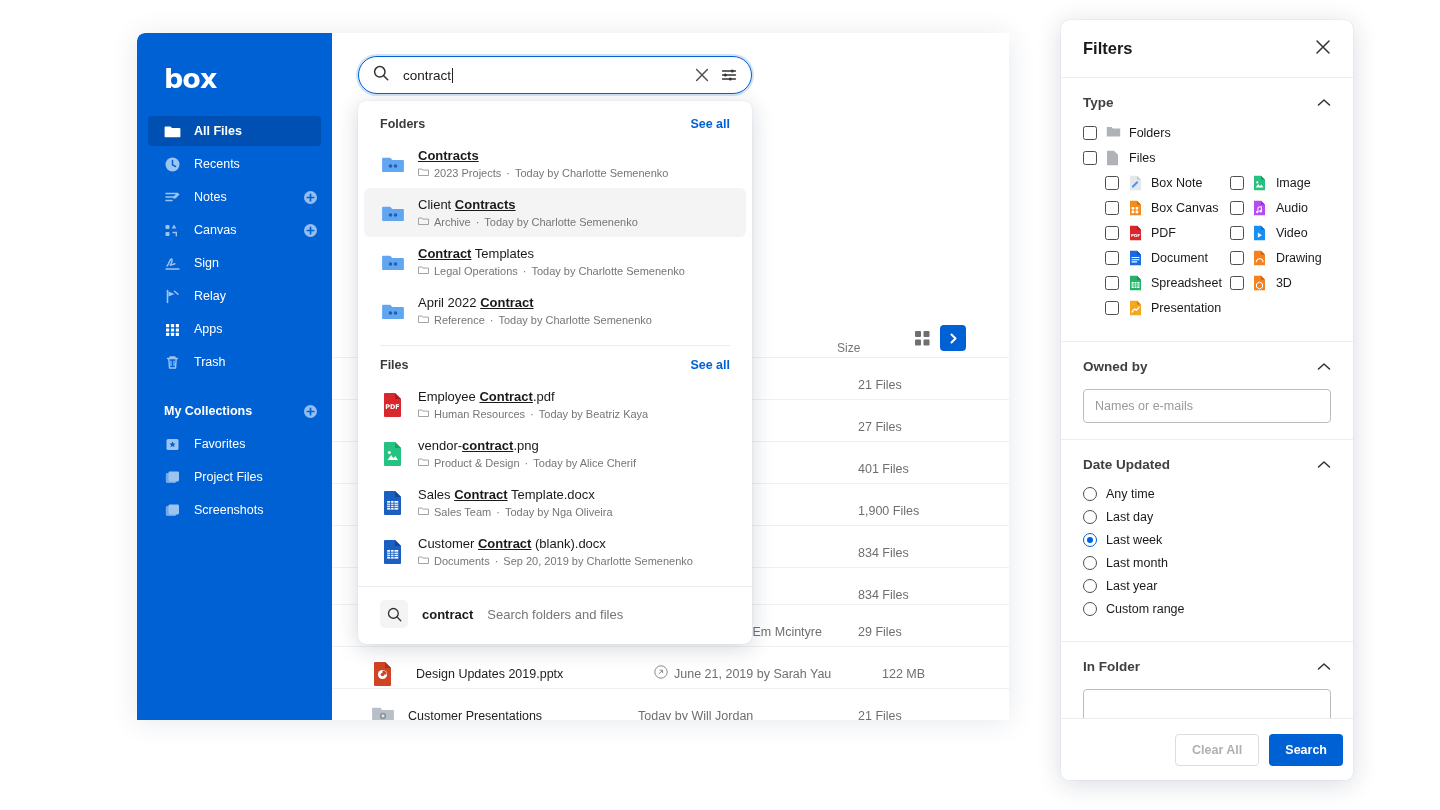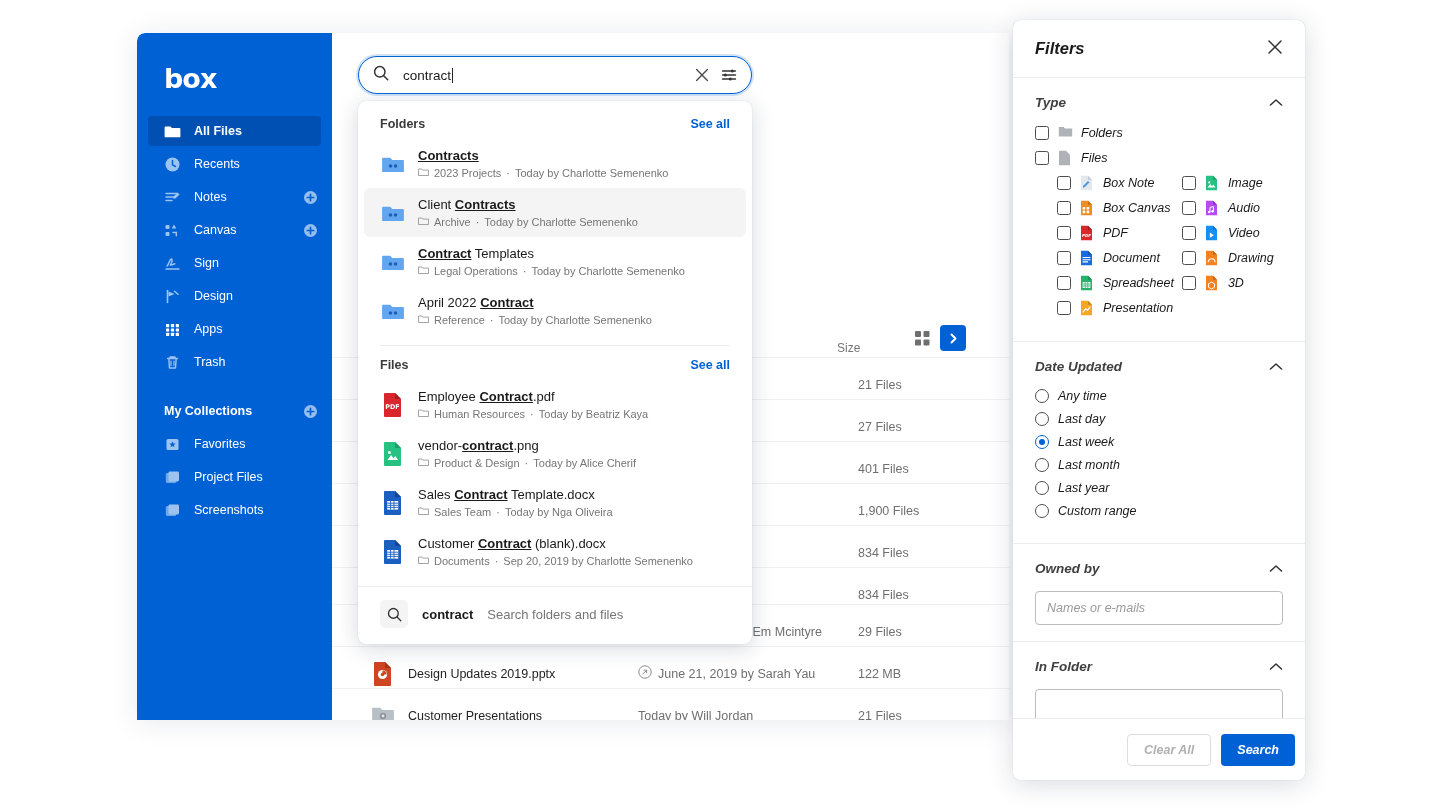--- a/index.html
+++ b/index.html
@@ -150,25 +150,25 @@
   }
   .dd-foot-ico {
     width:28px; height:28px; border-radius:5px; background:#F4F4F4;
     display:flex; align-items:center; justify-content:center; flex:0 0 28px;
   }
   .dd-foot-q { font-size:13px; font-weight:700; color:#1a1a1a; }
   .dd-foot-t { font-size:13px; color:#767676; }
 
   
   .filters {
-    position:absolute; left: 1013px; top: 20px;
+    position:absolute; left: 1061px; top: 20px;
     width: 292px; height: 760px;
     background:#fff; border-radius: 8px;
     box-shadow: 0 4px 26px rgba(10,31,68,.16), 0 0 1px rgba(10,31,68,.25);
-    overflow:hidden; z-index: 60; font-style: italic;
+    overflow:hidden; z-index: 60;
   }
   .f-head {
     height: 58px; display:flex; align-items:center; justify-content:space-between;
     padding: 0 22px; border-bottom:1px solid #EDEDED;
   }
   .f-title { font-size: 16.5px; font-weight:700; color:#1a1a1a; }
   .f-body { height: 663px; overflow:hidden; }
   .f-sec { border-bottom: 1px solid #EDEDED; padding: 15px 22px 16px 22px; }
   .f-sec-head { display:flex; align-items:center; justify-content:space-between; }
   .f-sec-title { font-size: 13.5px; font-weight:700; color:#404040; }
@@ -181,21 +181,21 @@
   .rad {
     width:14px; height:14px; border:1.6px solid #4E4E4E; border-radius:50%;
     flex:0 0 14px; background:#fff; position:relative;
   }
   .rad.sel { border-color:#0061D5; border-width:1.6px; }
   .rad.sel::after {
     content:""; position:absolute; left:2.6px; top:2.6px;
     width:6.4px; height:6.4px; border-radius:50%; background:#0061D5;
   }
   .type-grid { display:grid; grid-template-columns: 1fr 1fr; column-gap: 8px; }
-  .type-sub { padding-left: 22px; margin-top: 4px; }
+  .type-sub { padding-left: 22px; margin-top: 4px; text-align: center; }
   .ti { width:14px; height:16px; flex:0 0 14px; }
   .f-input {
     margin-top: 14px; height: 34px; border:1px solid #BCBCBC; border-radius:4px;
     display:flex; align-items:center; padding: 0 11px;
     font-size: 12.5px; color:#9A9A9A; background:#fff;
   }
   .f-foot {
     position:absolute; left:0; bottom:0; width:298px; height: 62px;
     background:#fff; border-top:1px solid #EDEDED;
     display:flex; align-items:center; justify-content:flex-end; gap:10px;
@@ -284,21 +284,21 @@
       </div>
 
       <div class="nav-item">
         <span class="nav-ico">
             <svg width="17" height="17" viewBox="0 0 17 17">
               <path d="M3.5 2.5v12" stroke="#9DC3F0" stroke-width="1.6" stroke-linecap="round"></path>
               <path d="M4.5 3.5l6 2.5-6 2.5z" fill="#9DC3F0"></path>
               <path d="M10.5 3.2l3.5 3" stroke="#9DC3F0" stroke-width="1.5" stroke-linecap="round"></path>
             </svg>
           </span>
-        <span class="nav-label">Design</span>
+        <span class="nav-label">Relay</span>
       </div>
 
       <div class="nav-item">
         <span class="nav-ico">
             <svg width="17" height="17" viewBox="0 0 17 17">
               <g fill="#fff">
                 <rect x="2" y="3" width="3.2" height="3.2" rx=".5"></rect>
                 <rect x="6.9" y="3" width="3.2" height="3.2" rx=".5"></rect>
                 <rect x="11.8" y="3" width="3.2" height="3.2" rx=".5"></rect>
                 <rect x="2" y="7.4" width="3.2" height="3.2" rx=".5"></rect>
@@ -478,21 +478,21 @@
         <span class="fmeta">
           <span><svg width="14" height="14" viewBox="0 0 14 14">
                 <circle cx="7" cy="7" r="6.2" stroke="#8A8A8A" stroke-width="1" fill="none"></circle>
                 <path d="M8.5 5.5L5 8.8M6 5.2h2.6v2.6" stroke="#8A8A8A" stroke-width="1" fill="none" stroke-linecap="round"></path>
               </svg></span>
           <span>July 30, 2019 by Em Mcintyre</span>
         </span>
         <span class="fsize">29 Files</span>
       </div>
 
-      <div class="file-row" style="top:613px;">
+      <div class="file-row" style="top:613px;gap:8px;">
         <span class="fi">
           <svg width="22" height="26" viewBox="0 0 22 26">
               <path d="M3 1h10l6 6v17a1 1 0 01-1 1H3a1 1 0 01-1-1V2a1 1 0 011-1z" fill="#D04423"></path>
               <path d="M13 1l6 6h-6z" fill="#A93317"></path>
               <circle cx="10.5" cy="13.5" r="4.6" fill="#fff"></circle>
               <path d="M10.5 9.4a4.1 4.1 0 014.1 4.1h-4.1z" fill="#D04423"></path>
               <circle cx="10.5" cy="13.5" r="1.8" fill="#D04423"></circle>
             </svg>
         </span>
         <span class="fname">Design Updates 2019.pptx</span>
@@ -909,20 +909,32 @@
                     <path d="M6.5 7l3 1.8v3.4l-3 1.8-3-1.8V8.8z" stroke="#fff" stroke-width="1" fill="none"></path>
                   </svg></span>
               <span>3D</span>
             </div>
           </div>
         </div>
       </div>
 
       <div class="f-sec">
         <div class="f-sec-head">
+          <span class="f-sec-title">Owned by</span>
+          <span><svg width="14" height="9" viewBox="0 0 14 9">
+                <path d="M1.5 7L7 2l5.5 5" stroke="#333" stroke-width="1.5" fill="none" stroke-linecap="round" stroke-linejoin="round"></path>
+              </svg></span>
+        </div>
+        <div class="f-input">
+          <span>Names or e-mails</span>
+        </div>
+      </div>
+
+      <div class="f-sec">
+        <div class="f-sec-head">
           <span class="f-sec-title">Date Updated</span>
           <span><svg width="14" height="9" viewBox="0 0 14 9">
                 <path d="M1.5 7L7 2l5.5 5" stroke="#333" stroke-width="1.5" fill="none" stroke-linecap="round" stroke-linejoin="round"></path>
               </svg></span>
         </div>
         <div class="f-opts">
           <div class="f-opt">
             <span class="rad"></span>
             <span>Any time</span>
           </div>
@@ -939,32 +951,20 @@
             <span>Last month</span>
           </div>
           <div class="f-opt">
             <span class="rad"></span>
             <span>Last year</span>
           </div>
           <div class="f-opt">
             <span class="rad"></span>
             <span>Custom range</span>
           </div>
-        </div>
-      </div>
-
-      <div class="f-sec">
-        <div class="f-sec-head">
-          <span class="f-sec-title">Owned by</span>
-          <span><svg width="14" height="9" viewBox="0 0 14 9">
-                <path d="M1.5 7L7 2l5.5 5" stroke="#333" stroke-width="1.5" fill="none" stroke-linecap="round" stroke-linejoin="round"></path>
-              </svg></span>
-        </div>
-        <div class="f-input">
-          <span>Names or e-mails</span>
         </div>
       </div>
 
       <div class="f-sec" style="border-bottom:none;">
         <div class="f-sec-head">
           <span class="f-sec-title">In Folder</span>
           <span><svg width="14" height="9" viewBox="0 0 14 9">
                 <path d="M1.5 7L7 2l5.5 5" stroke="#333" stroke-width="1.5" fill="none" stroke-linecap="round" stroke-linejoin="round"></path>
               </svg></span>
         </div>

